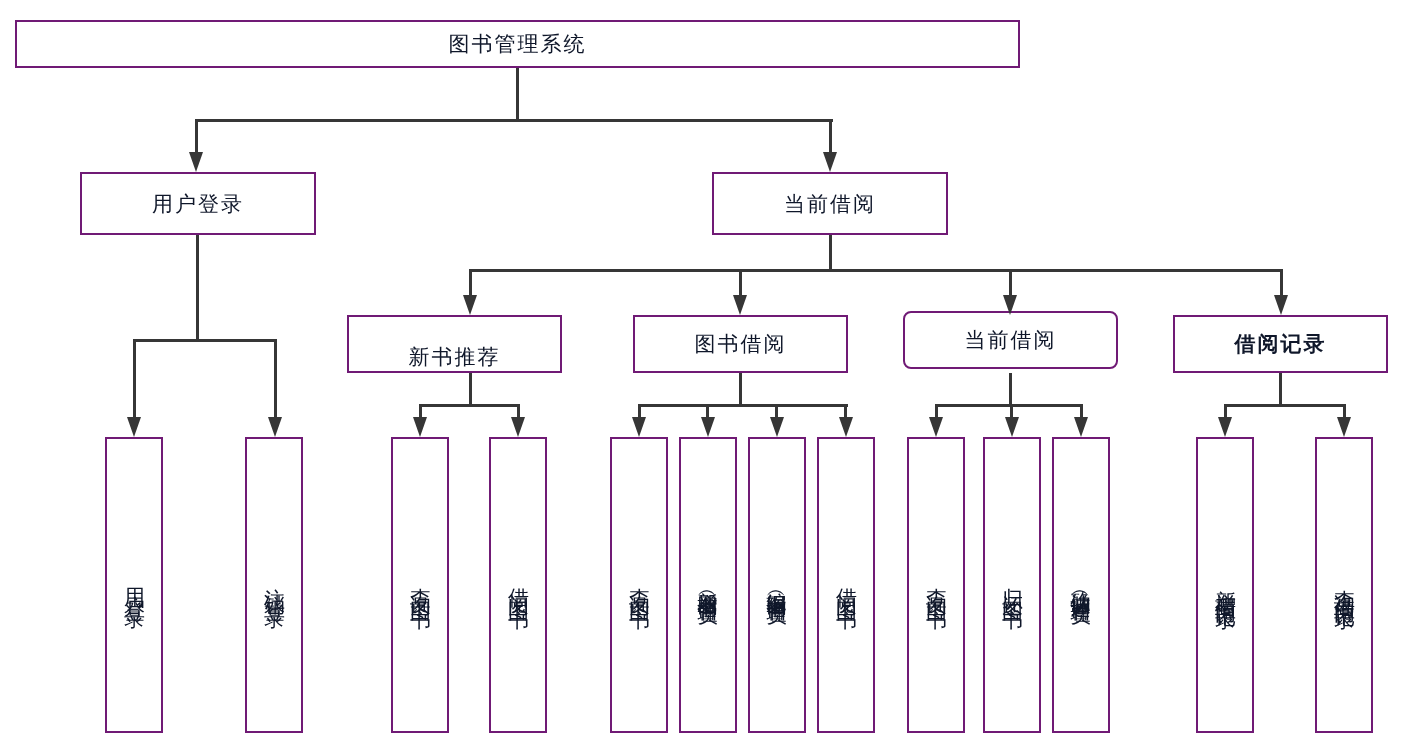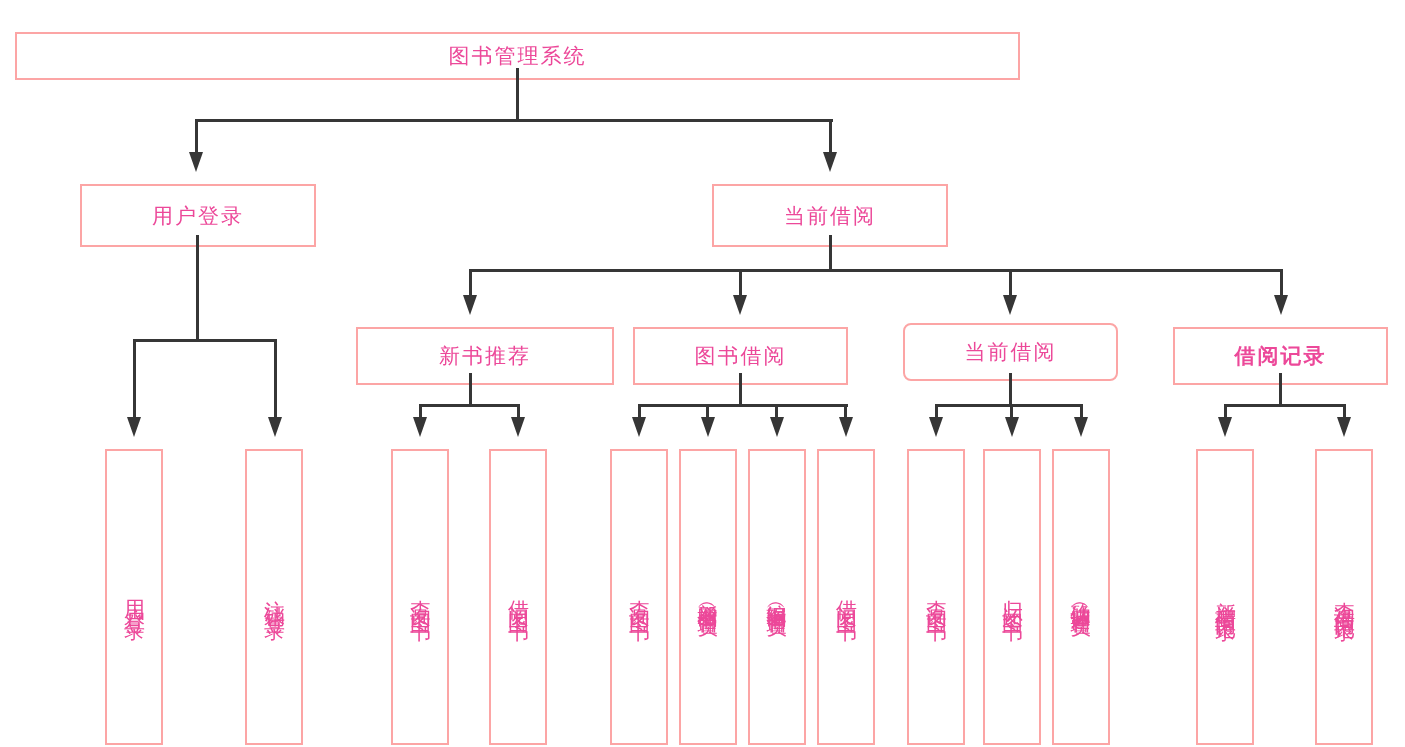--- a/index.html
+++ b/index.html
@@ -5,26 +5,25 @@
   html,body{margin:0;padding:0;background:#ffffff;}
   #stage{
     position:relative;
     width:1405px;height:747px;
     background:#ffffff;
     font-family:"DejaVu Sans","Liberation Sans",sans-serif;
     overflow:hidden;
   }
   .box{
     position:absolute;
-    border:2px solid #fca5a5;
+    border:2px solid #701a75;
     background:#ffffff;
     box-sizing:border-box;
     display:flex;align-items:center;justify-content:center;
-    color:#ec4899;
-    margin-top:12px;
+    color:#0f172a;
   }
   .hbox{font-size:21px;letter-spacing:2px;white-space:nowrap;}
   .vbox .vtext{
     writing-mode:vertical-rl;
     text-orientation:mixed;
     font-size:21px;
     letter-spacing:7px;
     line-height:1;
     white-space:nowrap;
   }
@@ -54,21 +53,21 @@
   </div>
 
   <div class="box hbox" style="left:80px;top:172px;width:236px;height:63px;">
     <span>用户登录</span>
   </div>
 
   <div class="box hbox" style="left:712px;top:172px;width:236px;height:63px;">
     <span>当前借阅</span>
   </div>
 
-  <div class="box hbox" style="left:356px;top:315px;width:258px;height:58px;">
+  <div class="box hbox" style="left:347px;top:315px;width:215px;height:58px;align-items:flex-end;">
     <span>新书推荐</span>
   </div>
 
   <div class="box hbox" style="left:633px;top:315px;width:215px;height:58px;">
     <span>图书借阅</span>
   </div>
 
   <div class="box hbox" style="left:903px;top:311px;width:215px;height:58px;border-radius:8px;">
     <span>当前借阅</span>
   </div>

